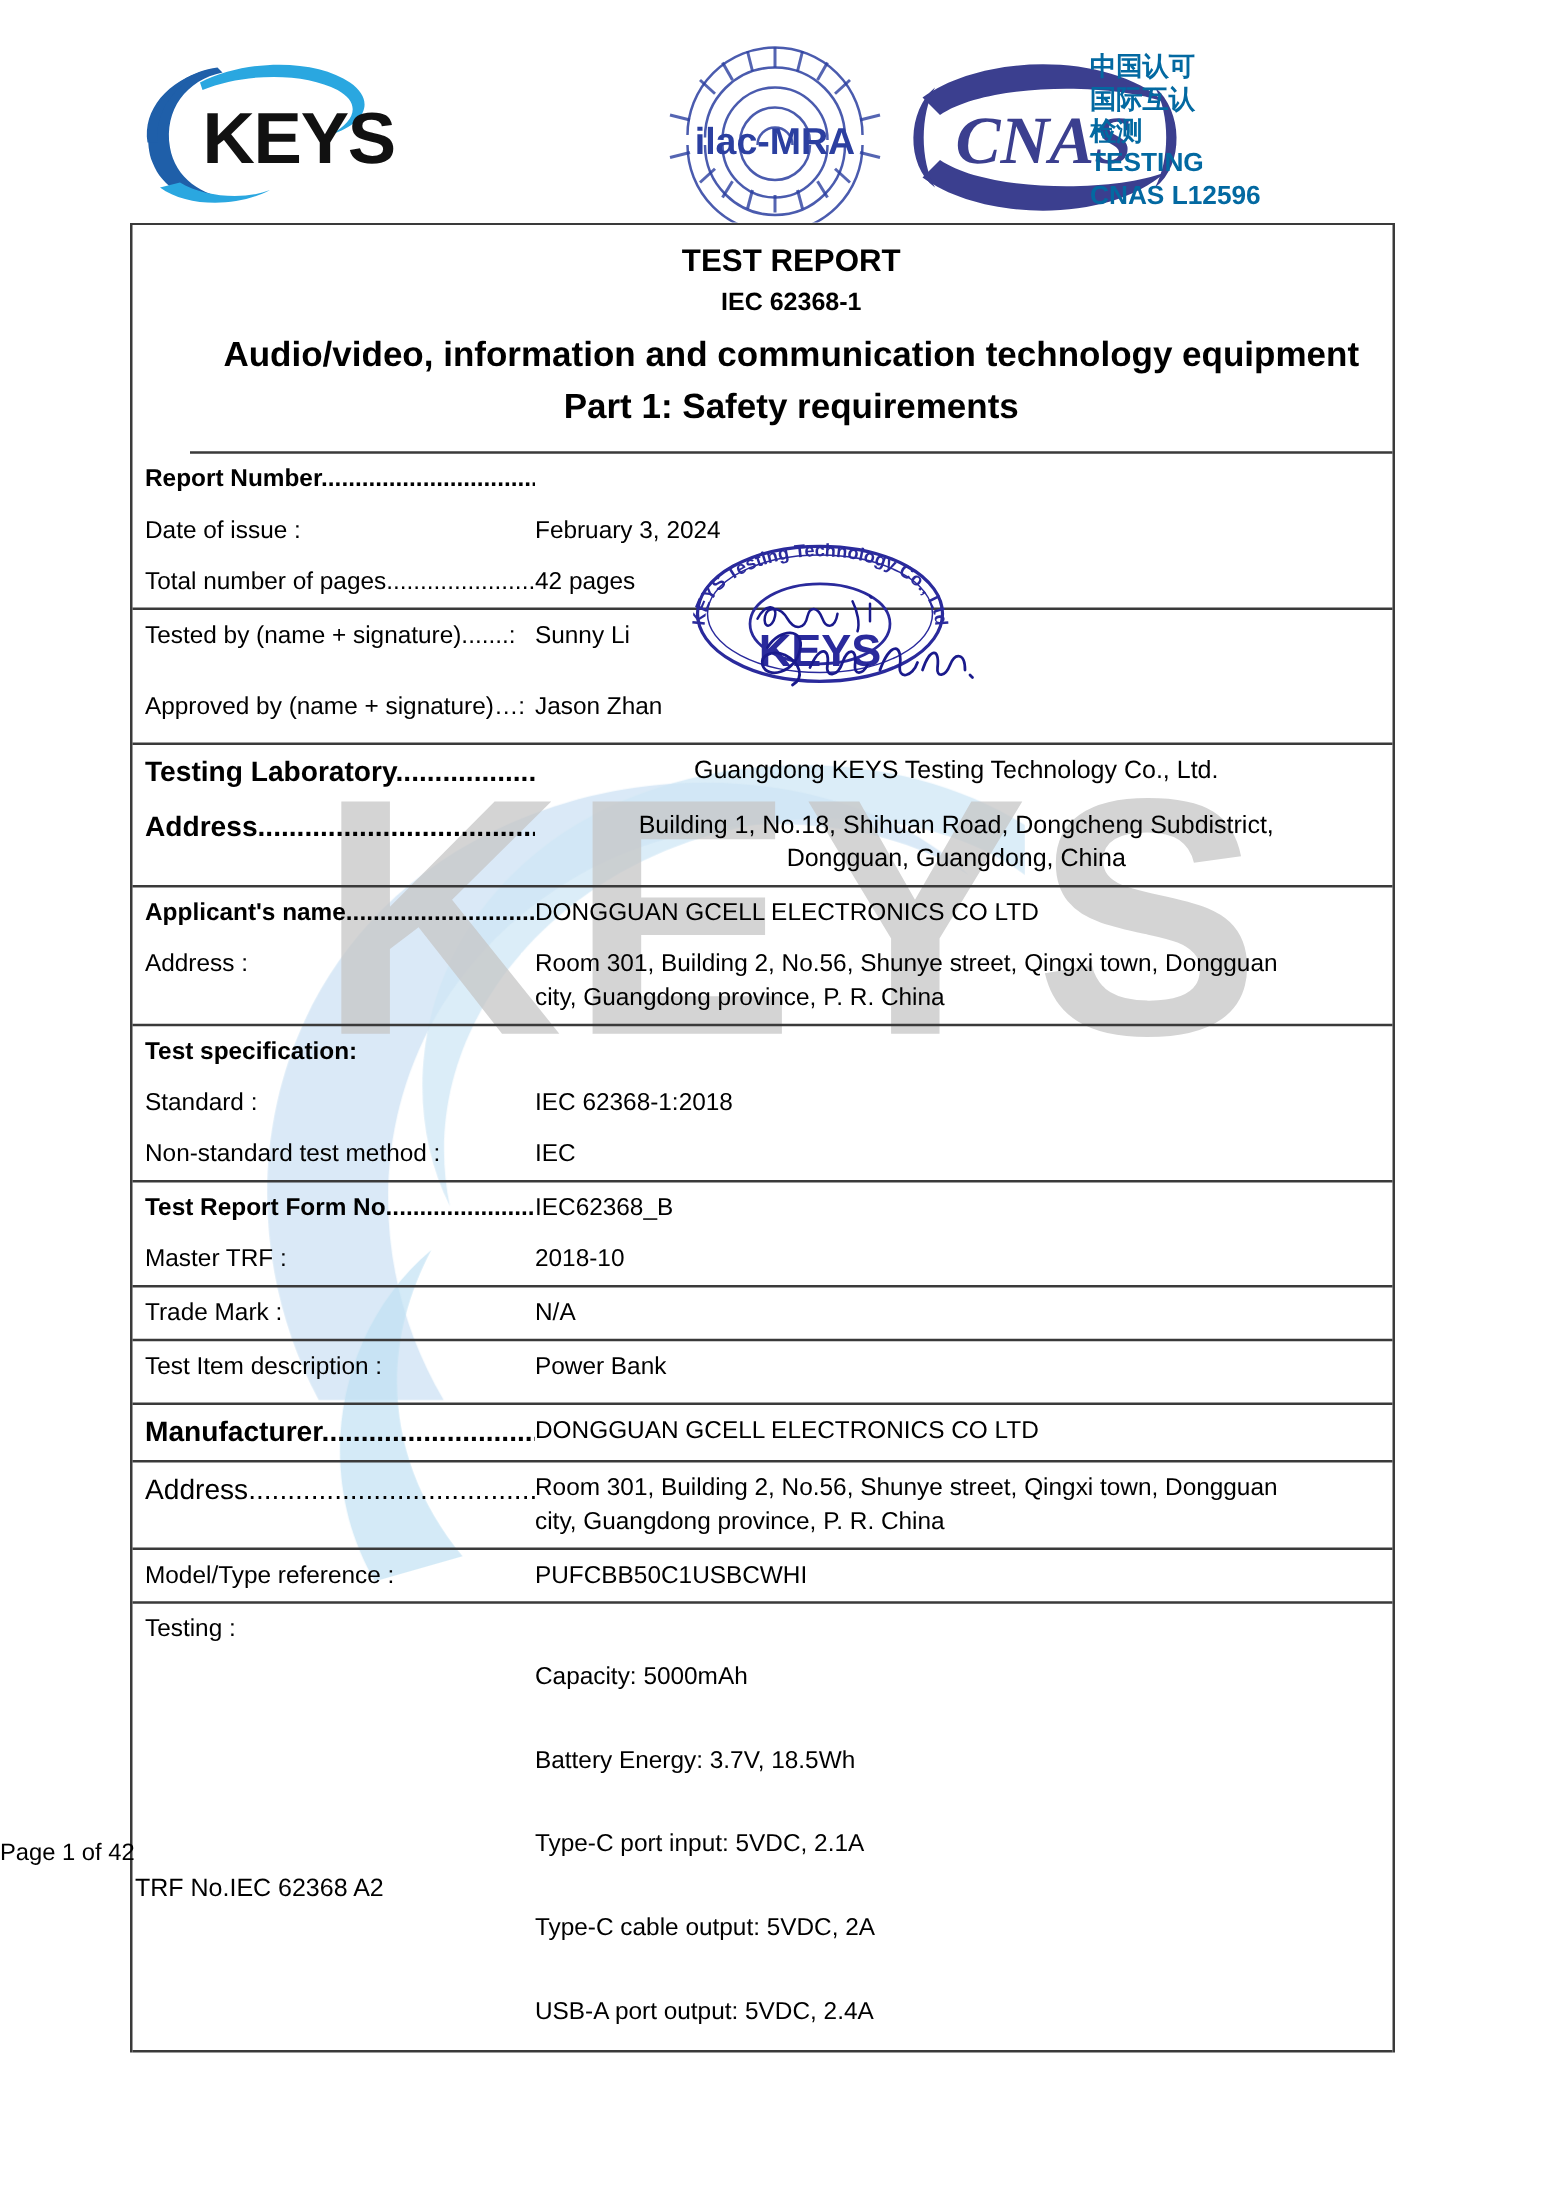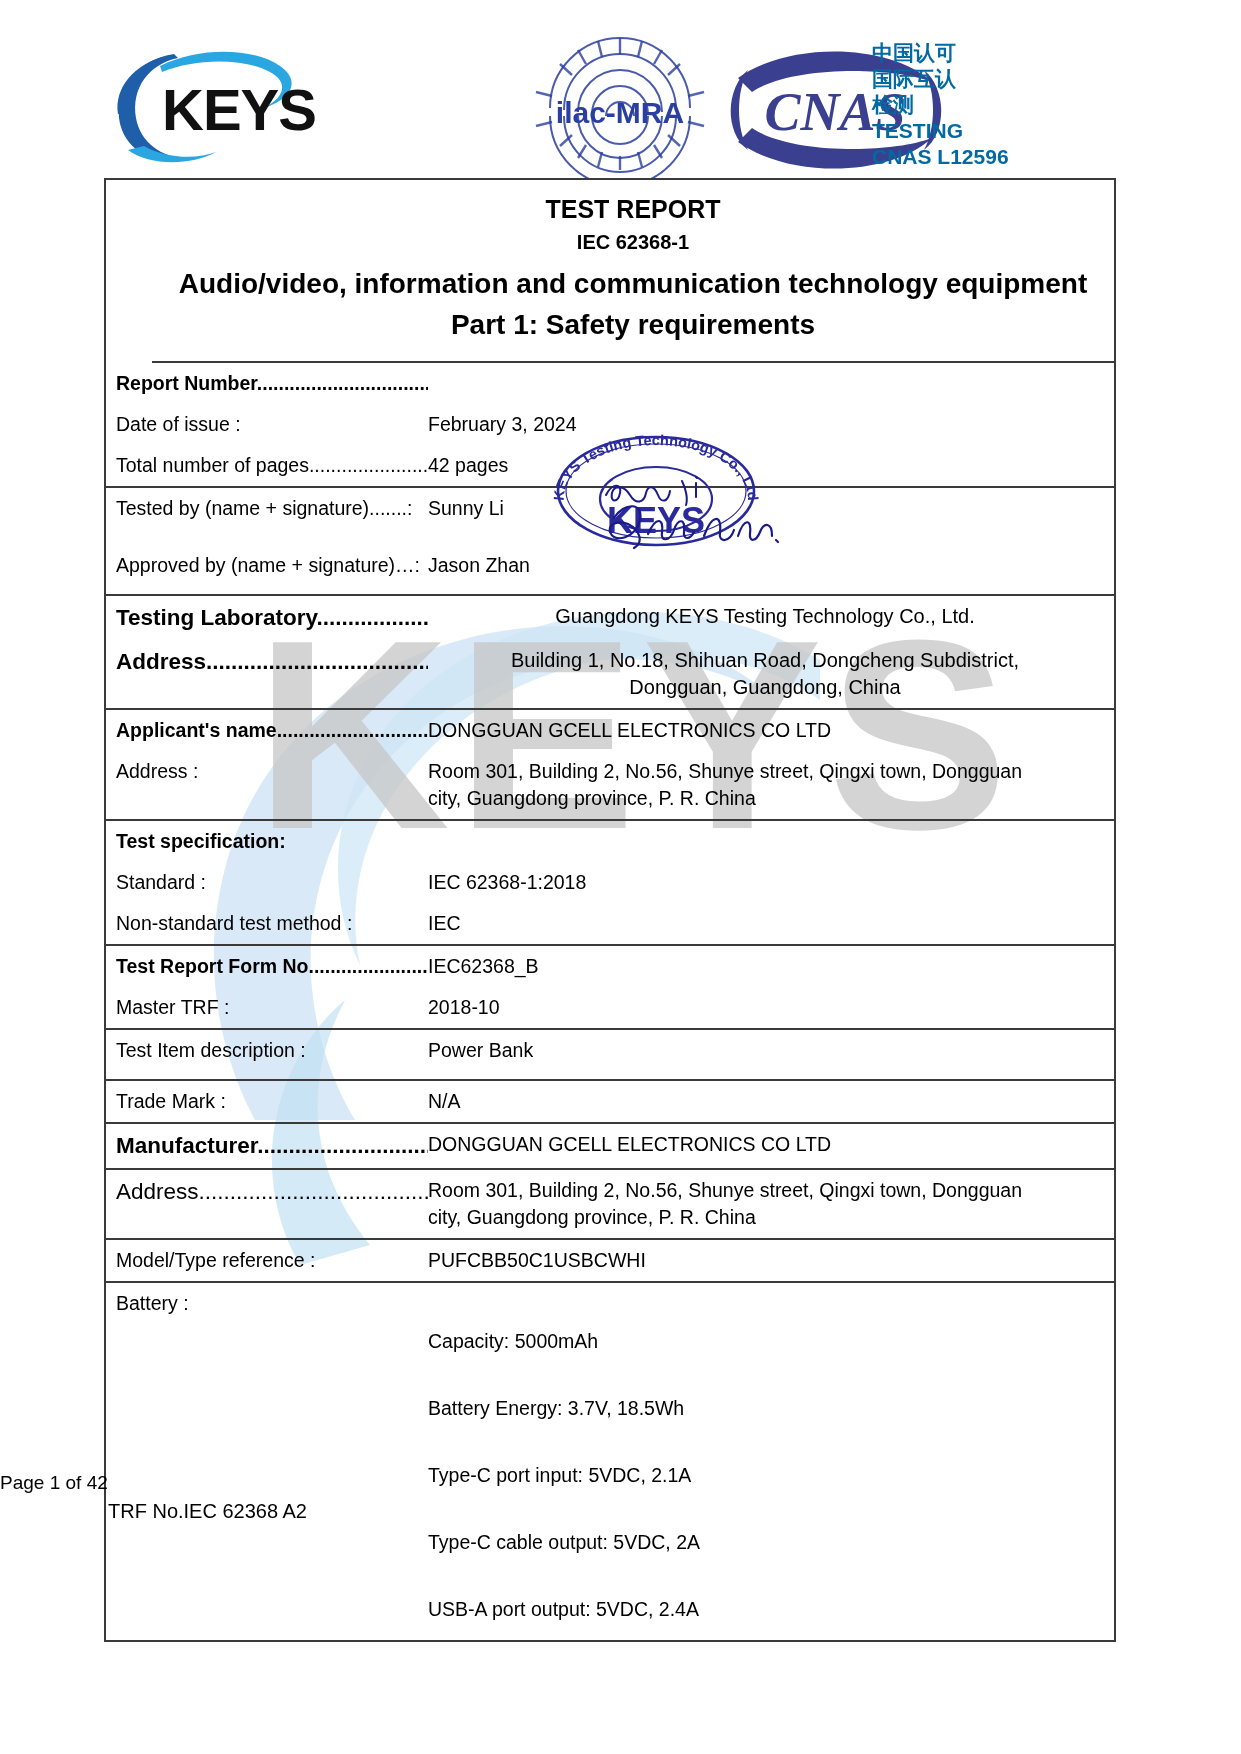--- a/index.html
+++ b/index.html
@@ -376,31 +376,31 @@
         <div class="val">IEC62368_B</div>
       </div>
       <div class="row">
         <div class="lbl">Master TRF         :</div>
         <div class="val">2018-10</div>
       </div>
     </div>
 
     <div class="band">
       <div class="row">
+        <div class="lbl">Trade Mark          :</div>
+        <div class="val">N/A</div>
+      </div>
+    </div>
+
+    <div class="band">
+      <div class="row">
         <div class="lbl">Test Item description        :</div>
         <div class="val">Power Bank</div>
       </div>
       <div class="spacer-sm"></div>
-    </div>
-
-    <div class="band">
-      <div class="row">
-        <div class="lbl">Trade Mark          :</div>
-        <div class="val">N/A</div>
-      </div>
     </div>
 
     <div class="band">
       <div class="row">
         <div class="lbl b big">Manufacturer...................................:</div>
         <div class="val">DONGGUAN GCELL ELECTRONICS CO LTD</div>
       </div>
     </div>
 
     <div class="band">
@@ -415,21 +415,21 @@
 
     <div class="band">
       <div class="row">
         <div class="lbl">Model/Type reference     :</div>
         <div class="val">PUFCBB50C1USBCWHI</div>
       </div>
     </div>
 
     <div class="band ratings">
       <div class="row">
-        <div class="lbl">Battery                   :</div>
+        <div class="lbl">Testing                   :</div>
         <div class="val">
           <div>Capacity: 5000mAh</div>
           <div>Battery Energy: 3.7V, 18.5Wh</div>
           <div>Type-C port input: 5VDC, 2.1A</div>
           <div>Type-C cable output: 5VDC, 2A</div>
           <div>USB-A port output: 5VDC, 2.4A</div>
         </div>
       </div>
       <div class="spacer-sm"></div>
     </div>

